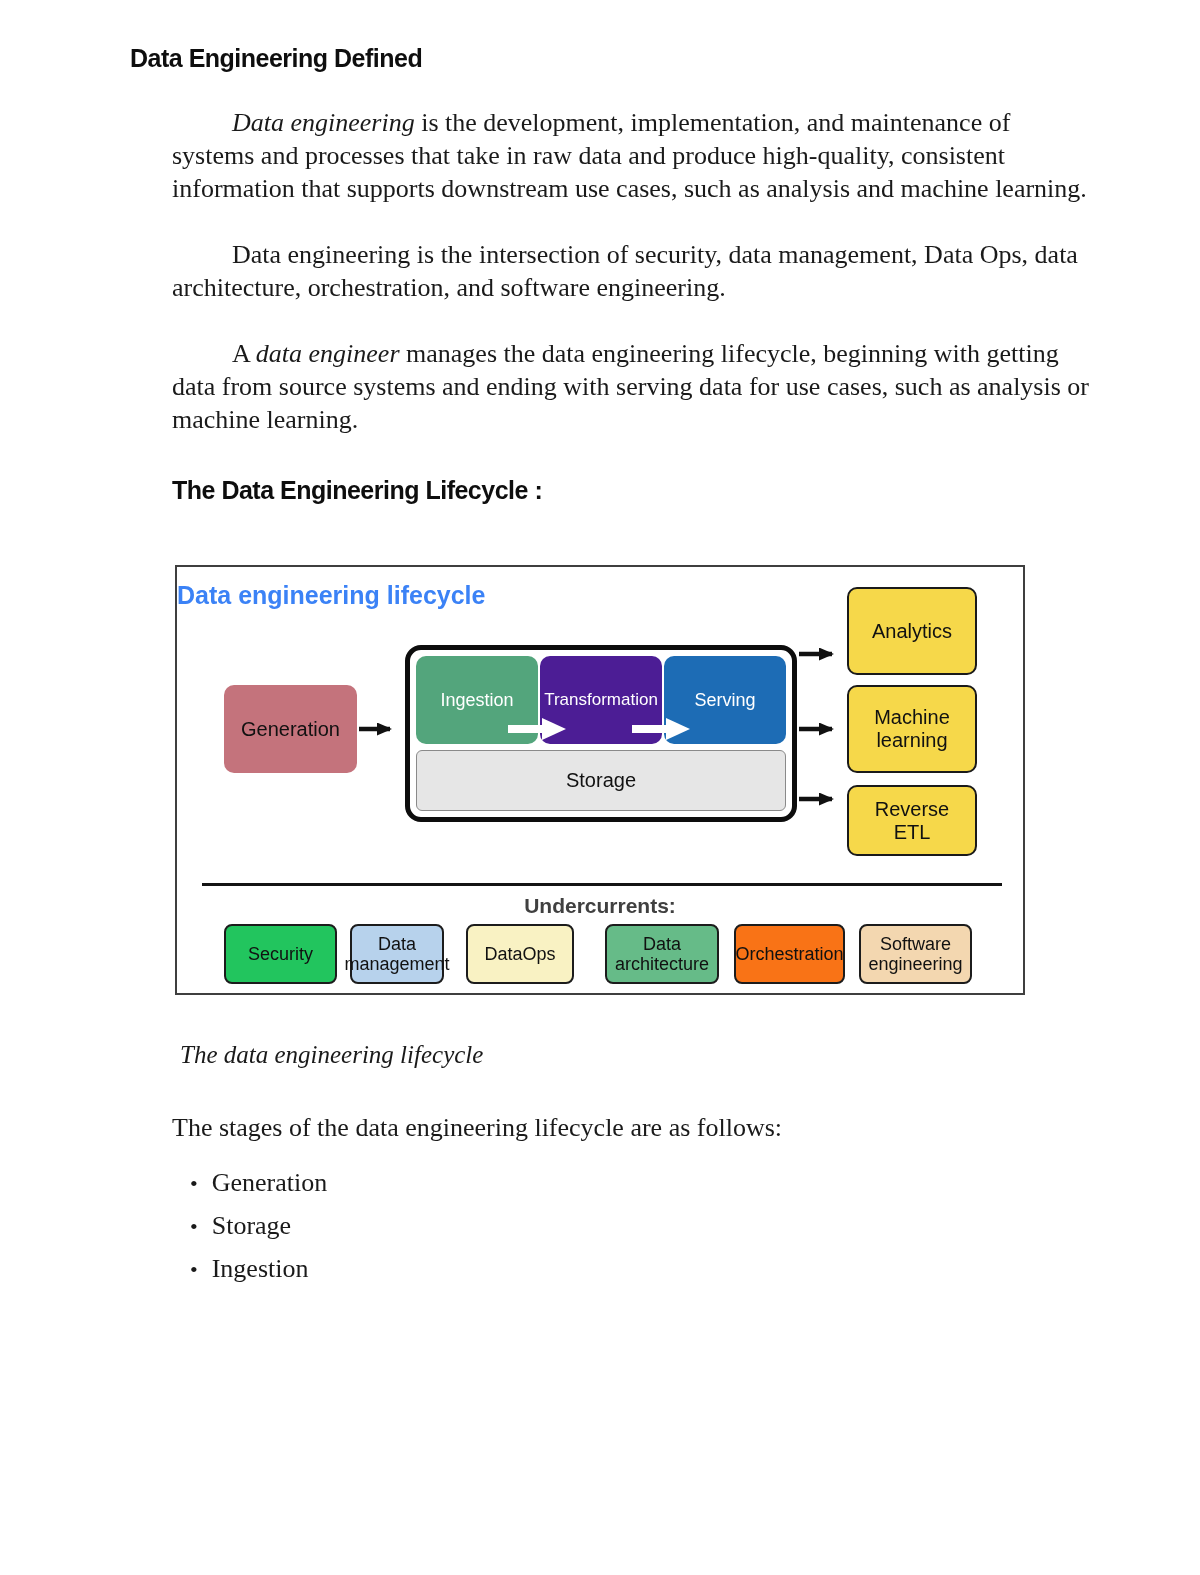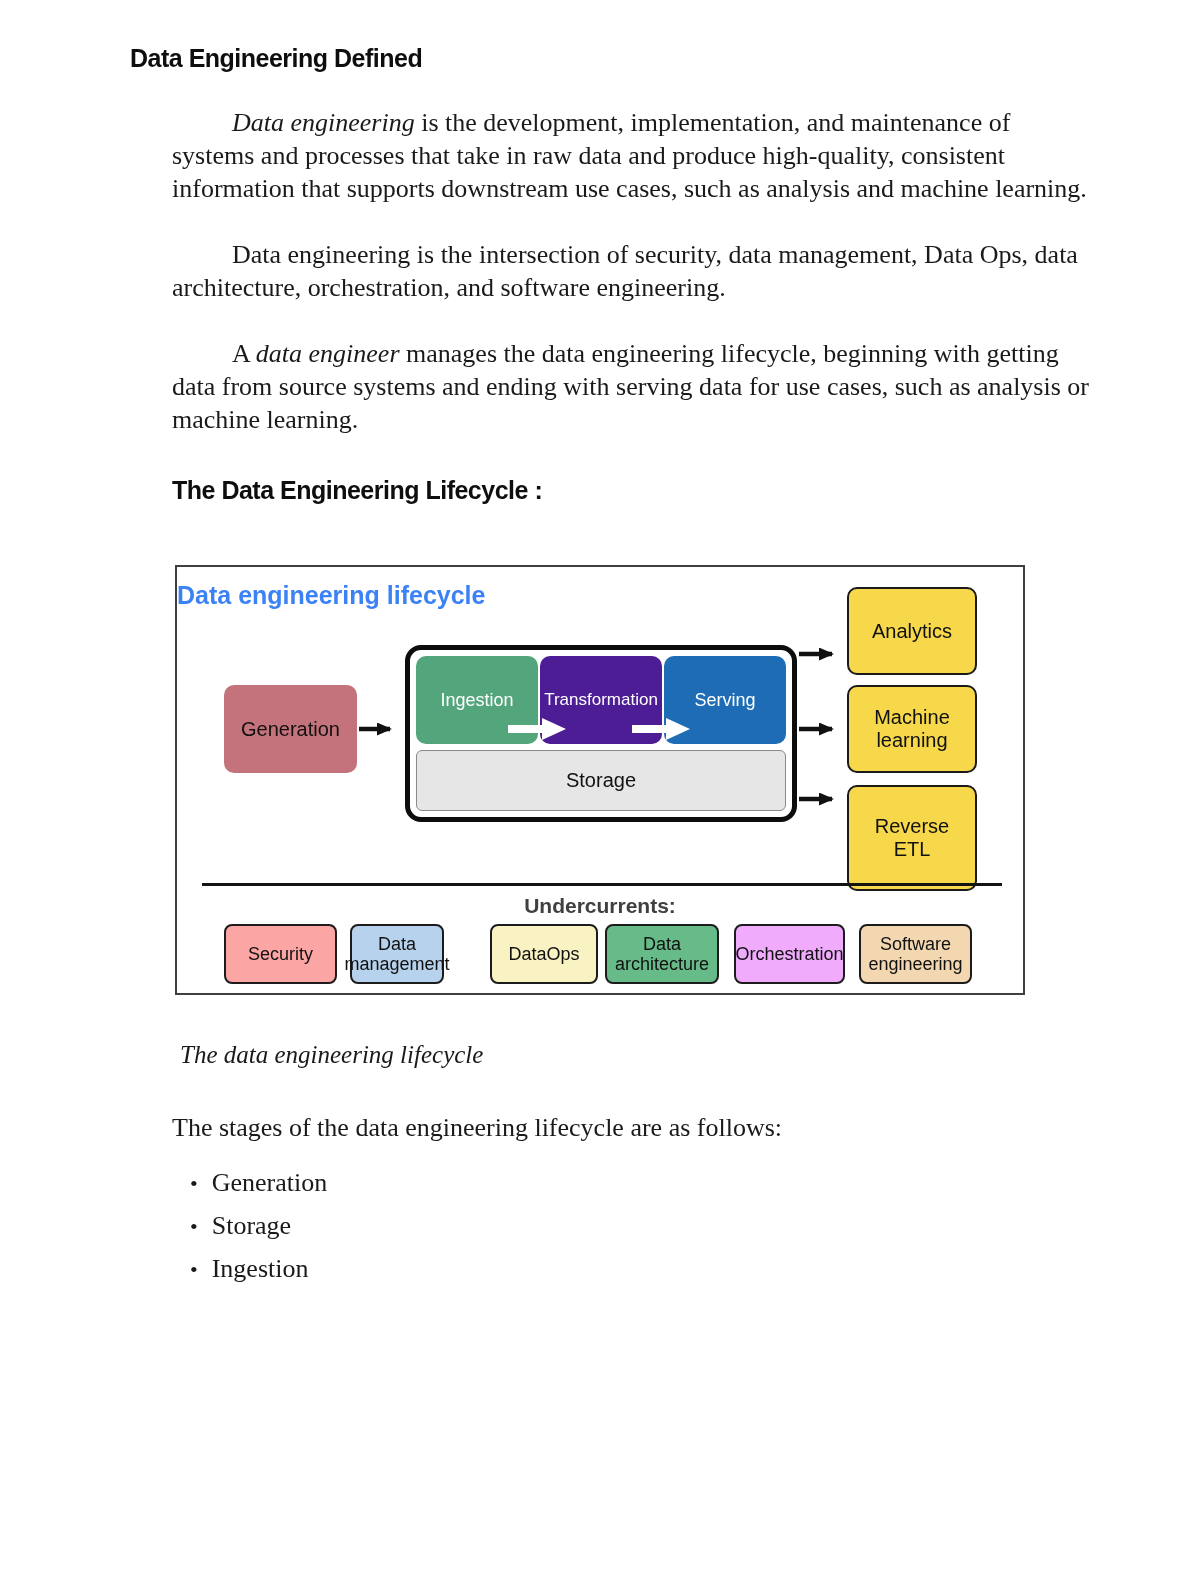--- a/index.html
+++ b/index.html
@@ -103,21 +103,21 @@
   .wa1 { left: 98px;  top: 68px; }
   .wa2 { left: 222px; top: 68px; }
   .ybox {
     left: 670px; width: 130px;
     border: 2px solid #1a1a1a;
     font-size: 20px;
     padding: 2px 8px;
   }
   .ybox-analytics { top: 20px;  height: 88px; }
   .ybox-ml        { top: 118px; height: 88px; }
-  .ybox-retl      { top: 218px; height: 106px; }
+  .ybox-retl      { top: 218px; height: 71px; }
   .dg-arrows { position: absolute; left: 0; top: 0; pointer-events: none; }
   .dg-divider {
     position: absolute;
     left: 25px; top: 316px;
     width: 800px; height: 3px;
     background: #141414;
   }
   .dg-under-label {
     position: absolute;
     top: 327px; left: 0; width: 100%;
@@ -129,21 +129,21 @@
   .ubox {
     top: 357px; height: 60px;
     border: 2px solid #1c1c1c;
     border-radius: 8px;
     font-size: 18px;
     line-height: 1.12;
     padding: 2px 5px;
   }
   .ubox-security { left: 47px;  width: 113px; }
   .ubox-dmgmt    { left: 173px; width: 94px; }
-  .ubox-dataops  { left: 313px; width: 108px; }
+  .ubox-dataops  { left: 289px; width: 108px; }
   .ubox-darch    { left: 428px; width: 114px; }
   .ubox-orch     { left: 557px; width: 111px; }
   .ubox-seng     { left: 682px; width: 113px; }
 
   
   .caption {
     margin: 46px 0 0 180px;
     font-size: 25px;
     font-style: italic;
     color: #1a1a1a;
@@ -238,33 +238,33 @@
       <line x1="182" y1="162" x2="213" y2="162" stroke="#111111" stroke-width="4.5" marker-end="url(#ah)"></line>
       <line x1="622" y1="87" x2="655" y2="87" stroke="#111111" stroke-width="4.5" marker-end="url(#ah)"></line>
       <line x1="622" y1="162" x2="655" y2="162" stroke="#111111" stroke-width="4.5" marker-end="url(#ah)"></line>
       <line x1="622" y1="232" x2="655" y2="232" stroke="#111111" stroke-width="4.5" marker-end="url(#ah)"></line>
     </svg>
 
     <div class="dg-divider"></div>
 
     <div class="dg-under-label">Undercurrents:</div>
 
-    <div class="dg-box ubox ubox-security" style="background: #fca5a5;">
+    <div class="dg-box ubox ubox-security" style="background: #22c55e;">
       <span>Security</span>
     </div>
     <div class="dg-box ubox ubox-dmgmt" style="background: rgb(183, 210, 236);">
       <span>Data management</span>
     </div>
     <div class="dg-box ubox ubox-dataops" style="background: rgb(249, 242, 195);">
       <span>DataOps</span>
     </div>
     <div class="dg-box ubox ubox-darch" style="background: rgb(102, 187, 136);">
       <span>Data architecture</span>
     </div>
-    <div class="dg-box ubox ubox-orch" style="background: #f0abfc;">
+    <div class="dg-box ubox ubox-orch" style="background: #f97316;">
       <span>Orchestration</span>
     </div>
     <div class="dg-box ubox ubox-seng" style="background: rgb(243, 215, 176);">
       <span>Software engineering</span>
     </div>
 
   </div>
 
   <p class="caption">The data engineering lifecycle</p>
 

